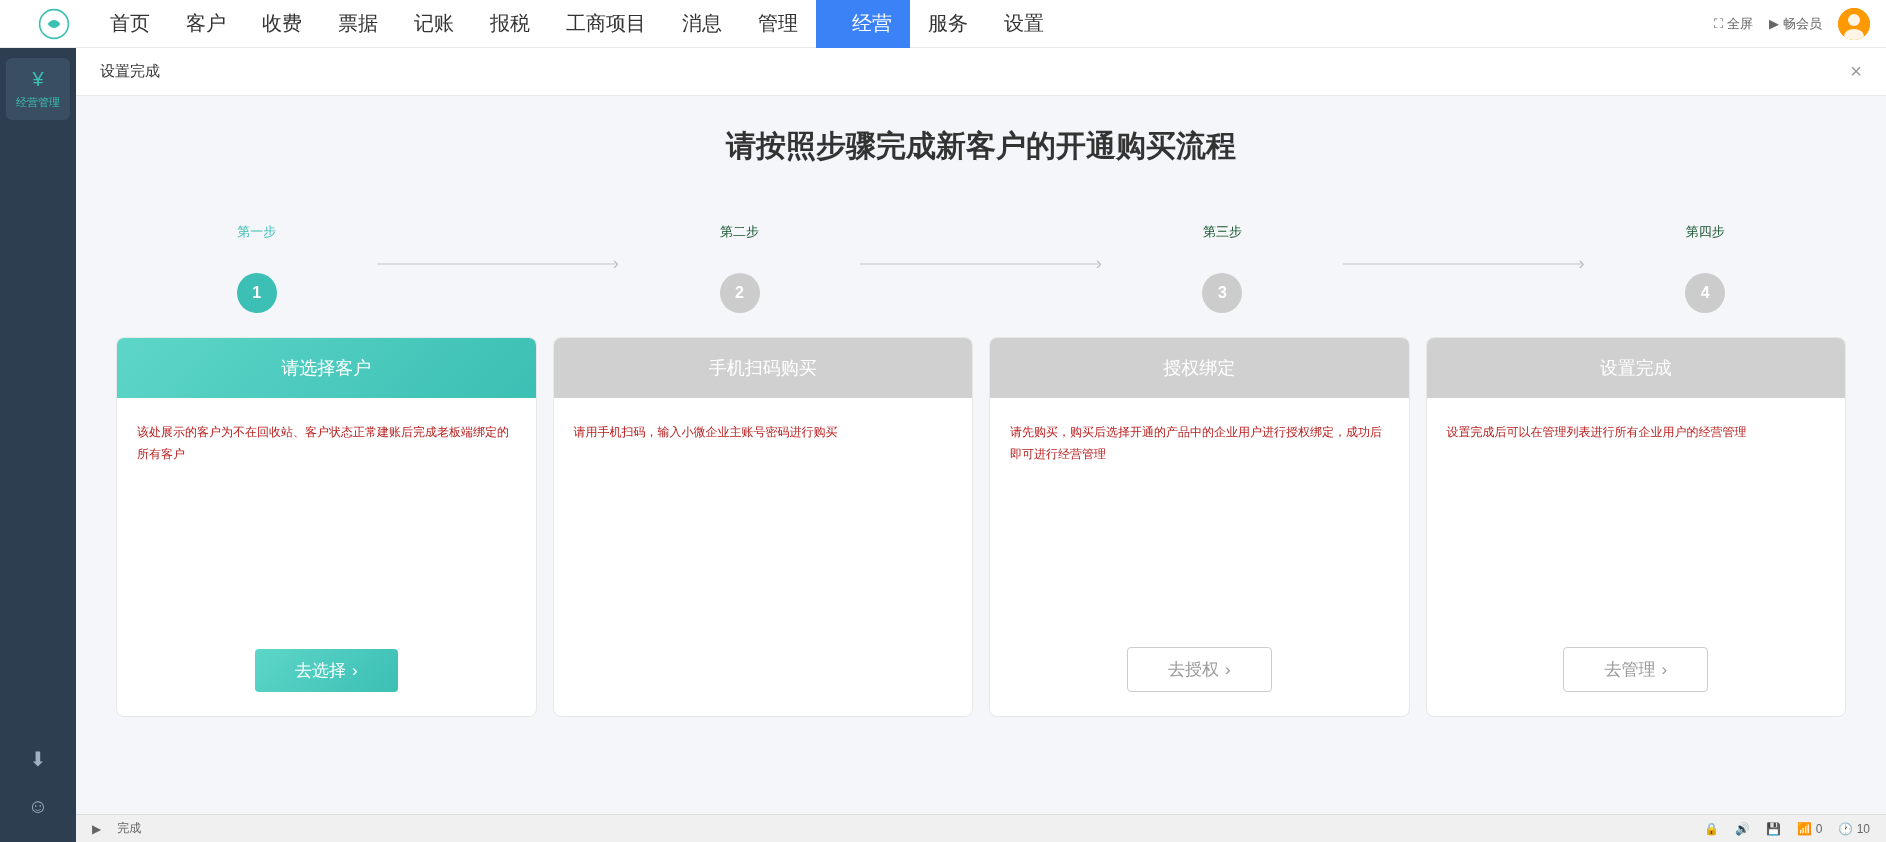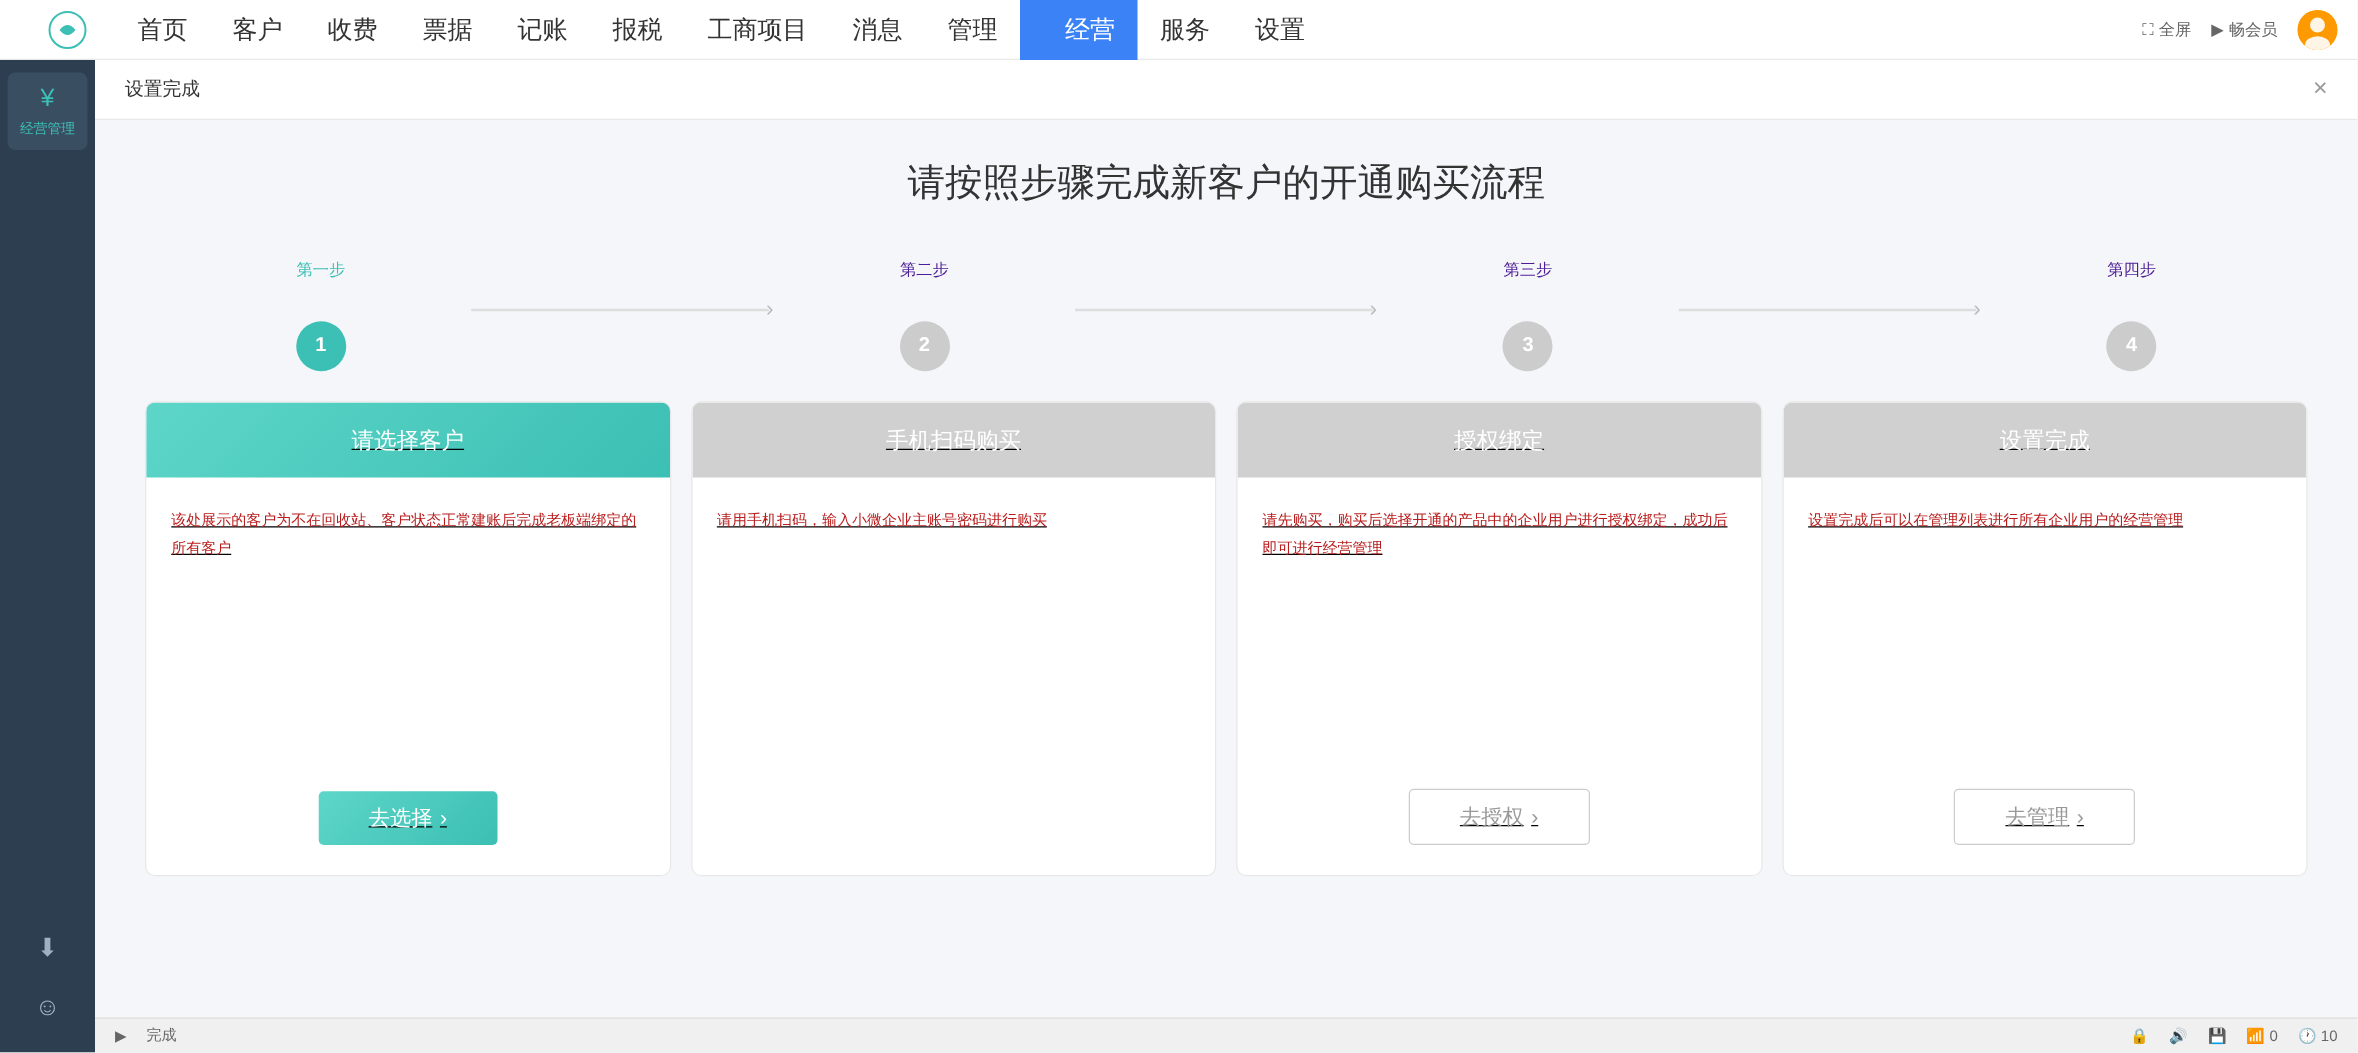--- a/index.html
+++ b/index.html
@@ -54,38 +54,37 @@
       background: #fff; padding: 12px 24px; display: flex; align-items: center; justify-content: space-between;
       border-bottom: 1px solid #e8e8e8;
     }
     .content-header-title { font-size: 15px; color: #333; font-weight: 500; }
     .close-btn { font-size: 20px; color: #999; cursor: pointer; }
 
     
     .main-content { flex: 1; padding: 30px 40px; overflow-y: auto; }
 
     .page-title {
-      text-align: center; font-size: 30px; color: #333; font-weight: 400; margin-bottom: 40px;
-    }
-    .step-label { font-size: 13px; color: #4c1d95; margin-bottom: 4px; }
+      text-align: center; font-size: 30px; color: #333; font-weight: 700; margin-bottom: 56px;
+    }
+    .step-label { font-size: 13px; color: #14532d; margin-bottom: 4px; }
     .step-label.active { color: #3cbfb4; }
     .step-circle {
       width: 40px; height: 40px; border-radius: 50%;
       background: #ccc; color: #fff; font-size: 16px; font-weight: bold;
       display: flex; align-items: center; justify-content: center;
     }
     .step-circle.active { background: #3cbfb4; }
 
     
     .cards-row { display: flex; gap: 16px; }
     .card {
       flex: 1; background: #fff; border-radius: 8px; overflow: hidden;
       display: flex; flex-direction: column; min-height: 380px;
       border: 1px solid #e8e8e8;
-      text-decoration: underline;
     }
     .card-header {
       padding: 18px 20px; font-size: 18px; text-align: center; font-weight: 500; color: #fff;
     }
     .card-header.active { background: linear-gradient(135deg, #5dd6c8, #3cbfb4); }
     .card-header.inactive { background: #d0d0d0; color: #fff; }
     .card-body { padding: 24px 20px; flex: 1; font-size: 12px; color: #b91c1c; line-height: 1.8; }
     .card-footer { padding: 16px 20px 24px; display: flex; justify-content: center; }
     .card-btn {
       padding: 10px 40px; border-radius: 4px; font-size: 17px; cursor: pointer;

